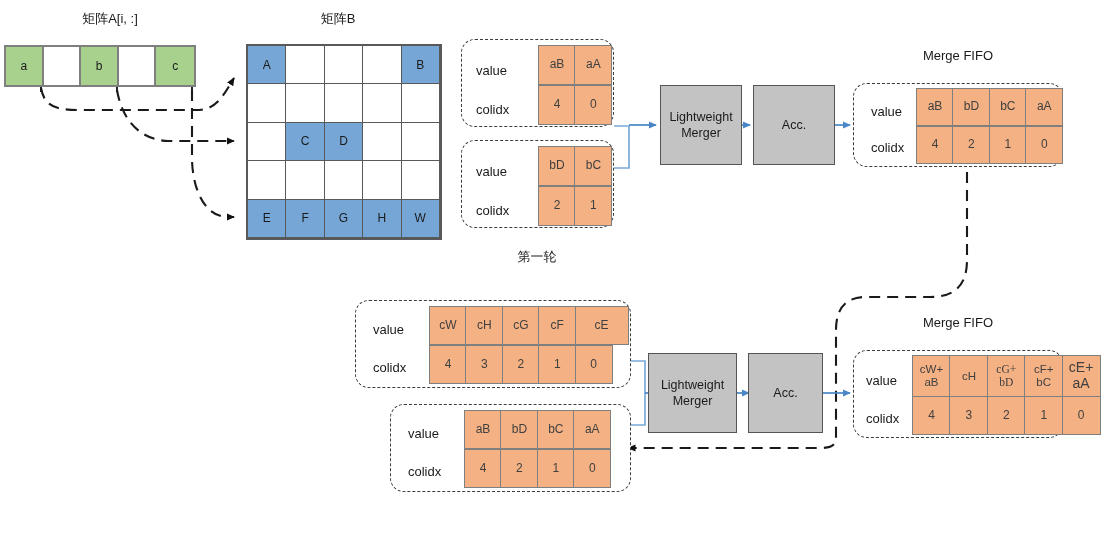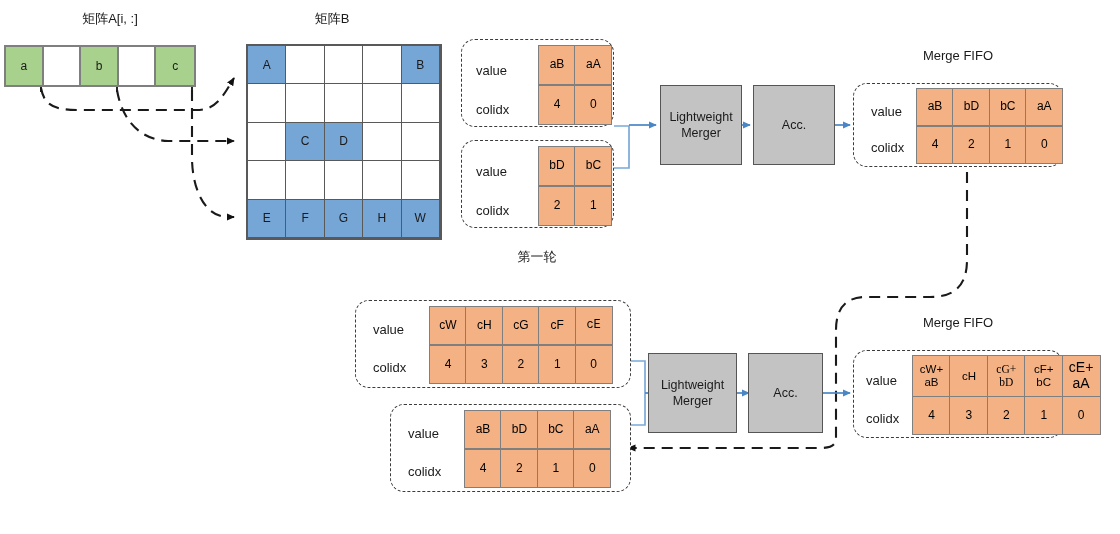--- a/index.html
+++ b/index.html
@@ -35,21 +35,21 @@
   }
   #matB .cell.b{background:#75a6d6;}
   
   .rec{position:absolute;border:1.8px dashed #3b3b3b;border-radius:14px;
        box-sizing:border-box;background:#ffffff;}
   .rec .rowlbl{position:absolute;font-size:13px;color:#1a1a1a;white-space:nowrap;}
   .cells{position:absolute;display:flex;}
   .cells .c{
     box-sizing:border-box;background:#f4b183;border:1.6px solid #7f7f7f;
     margin-left:-1.6px;display:flex;align-items:center;justify-content:center;
-    text-align:center;font-size:12px;line-height:1.12;color:#000000;
+    text-align:center;font-size:12px;line-height:1.12;color:#404040;
   }
   .cells .c:first-child{margin-left:0;}
   
   .gbox{position:absolute;background:#c3c3c3;border:1.6px solid #555555;
         box-sizing:border-box;display:flex;align-items:center;
         justify-content:center;text-align:center;font-size:12.5px;
         line-height:1.3;color:#1a1a1a;}
   
   #ov{position:absolute;left:0;top:0;width:1120px;height:534px;
       pointer-events:none;}
@@ -92,21 +92,21 @@
 
   <g fill="none" stroke="#7aa9d8" stroke-width="1.7">
     <path d="M631,361 L645,361 L645,425 L631,425"></path>
   </g>
   <path fill="none" stroke="#4a86c5" stroke-width="1.7" marker-end="url(#arwB)" d="M645,393 L664,393"></path>
   <path fill="none" stroke="#4a86c5" stroke-width="1.7" marker-end="url(#arwB)" d="M737,393 L749,393"></path>
   <path fill="none" stroke="#4a86c5" stroke-width="1.7" marker-end="url(#arwB)" d="M823,393 L850,393"></path>
 </svg>
 
 <div class="ttl" style="left:40px;top:10px;width:140px;">矩阵A[i, :]</div>
-<div class="ttl" style="left:262px;top:10px;width:140px;">矩阵B</div>
+<div class="ttl" style="left:268px;top:10px;width:140px;">矩阵B</div>
 <div class="ttl" style="left:467px;top:248px;width:140px;">第一轮</div>
 <div class="ttl" style="left:466px;top:508px;width:140px;margin-top:46px;">第二轮</div>
 <div class="ttl" style="left:888px;top:48px;width:140px;">Merge FIFO</div>
 <div class="ttl" style="left:888px;top:315px;width:140px;">Merge FIFO</div>
 
 <div id="matA">
     <div class="cell g">a</div>
     <div class="cell"></div>
     <div class="cell g">b</div>
     <div class="cell"></div>
@@ -192,21 +192,21 @@
 </div>
 
 <div class="rec" id="r2a" style="left:355px;top:300px;width:276px;height:88px;">
   <div class="rowlbl" style="left:17px;top:21px;">value</div>
   <div class="rowlbl" style="left:17px;top:59px;">colidx</div>
   <div class="cells" id="r2a_v" style="left:73px;top:5px;">
       <div class="c" style="width: 38px; height: 39px;">cW</div>
       <div class="c" style="width: 38px; height: 39px;">cH</div>
       <div class="c" style="width: 38px; height: 39px;">cG</div>
       <div class="c" style="width: 38px; height: 39px; text-align: right;">cF</div>
-      <div class="c" style="width: 38px; height: 39px; font-family: Liberation Mono, monospace;">cE</div>
+      <div class="c" style="width: 54px; height: 39px;">cE</div>
     </div>
   <div class="cells" id="r2a_c" style="left:73px;top:44px;">
       <div class="c" style="width: 38px; height: 39px;">4</div>
       <div class="c" style="width: 38px; height: 39px;">3</div>
       <div class="c" style="width: 38px; height: 39px;">2</div>
       <div class="c" style="width: 38px; height: 39px;">1</div>
       <div class="c" style="width: 38px; height: 39px;">0</div>
     </div>
 </div>
 

